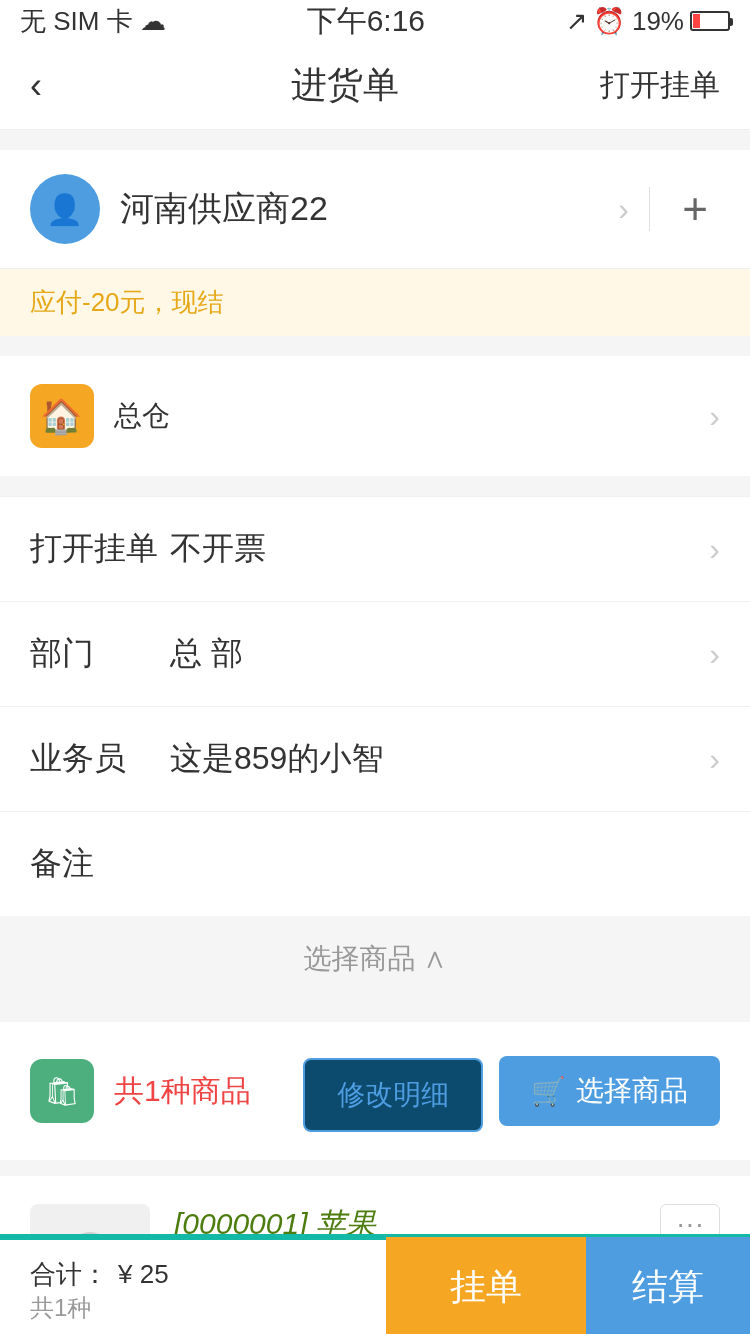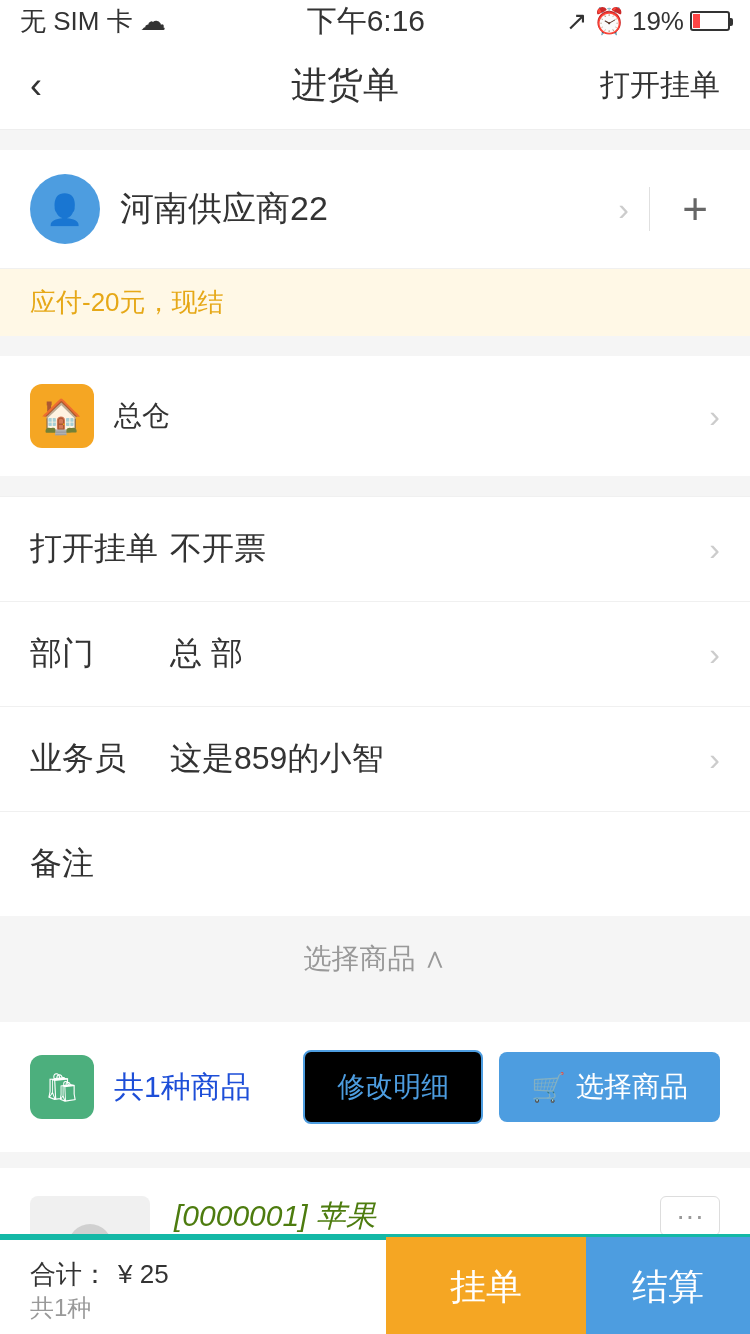--- a/index.html
+++ b/index.html
@@ -146,26 +146,26 @@
       display: flex;
       align-items: center;
       padding: 28px 30px;
     }
     .product-icon {
       width: 64px; height: 64px; border-radius: 12px;
       background: #4CAF7D; display: flex; align-items: center; justify-content: center;
       color: #fff; font-size: 28px; flex-shrink: 0;
     }
     .product-count {
-      flex: 1; margin-left: 20px; font-size: 30px; color: #1d4ed8;
+      flex: 1; margin-left: 20px; font-size: 30px; color: #ef4444;
     }
     .btn-outline {
       border: 2px solid #4d9de0; border-radius: 8px;
       padding: 16px 32px; font-size: 28px; color: #4d9de0;
-      background: #000000; cursor: pointer; margin-right: 16px;
+      background: #0c4a6e; cursor: pointer; margin-right: 16px; margin-top: 8px;
     }
     .btn-primary {
       border: none; border-radius: 8px;
       padding: 16px 32px; font-size: 28px; color: #fff;
       background: #4d9de0; cursor: pointer;
       display: flex; align-items: center; gap: 10px;
     }
 
     
     .product-item {

